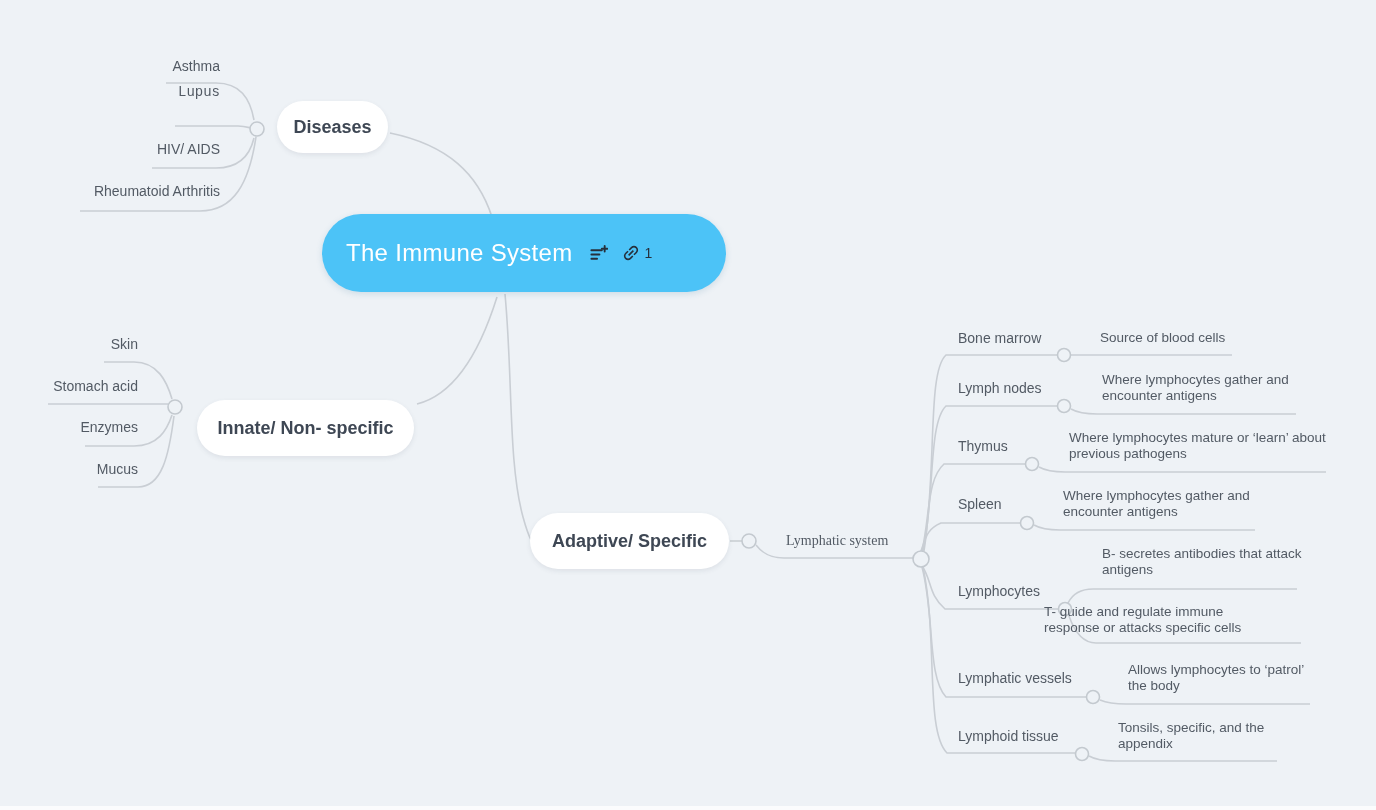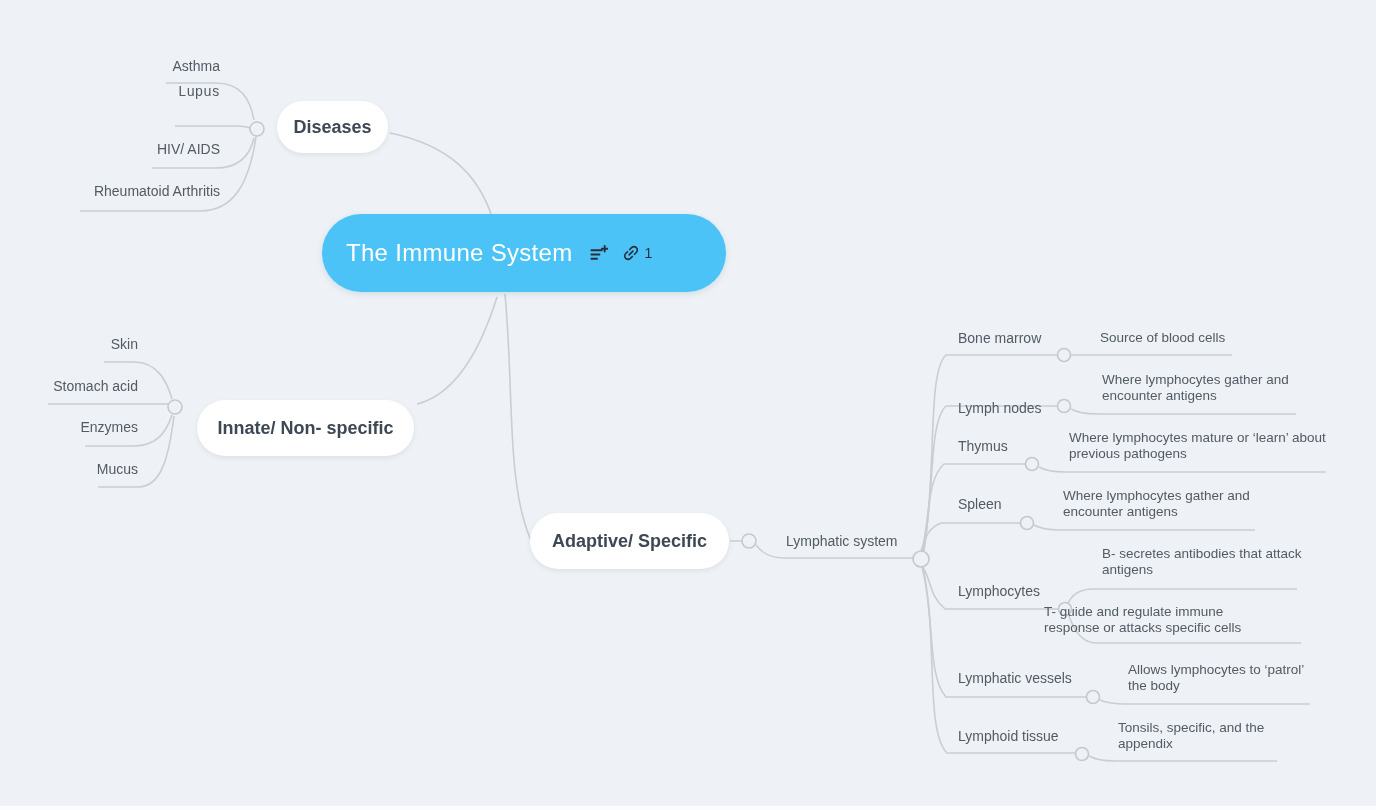--- a/index.html
+++ b/index.html
@@ -125,24 +125,24 @@
   <div class="child-label r" style="right:1156px;top:58px;">Asthma</div>
   <div class="child-label r" style="right:1156px;top:84px;font-family:Liberation Mono, monospace;">Lupus</div>
   <div class="child-label r" style="right:1156px;top:141px;">HIV/ AIDS</div>
   <div class="child-label r" style="right:1156px;top:183px;">Rheumatoid Arthritis</div>
 
   <div class="child-label r" style="right:1238px;top:336px;">Skin</div>
   <div class="child-label r" style="right:1238px;top:378px;">Stomach acid</div>
   <div class="child-label r" style="right:1238px;top:419px;">Enzymes</div>
   <div class="child-label r" style="right:1238px;top:461px;">Mucus</div>
 
-  <div class="child-label" style="left:786px;top:533px;">Lymphatic system</div>
+  <div class="child-label" style="left:786px;top:533px;font-family:Liberation Serif, serif;">Lymphatic system</div>
 
   <div class="child-label" style="left:958px;top:330px;">Bone marrow</div>
-  <div class="child-label" style="left:958px;top:380px;margin-top:20px;">Lymph nodes</div>
+  <div class="child-label" style="left:958px;top:380px;">Lymph nodes</div>
   <div class="child-label" style="left:958px;top:438px;">Thymus</div>
   <div class="child-label" style="left:958px;top:496px;">Spleen</div>
   <div class="child-label" style="left:958px;top:583px;">Lymphocytes</div>
   <div class="child-label" style="left:958px;top:670px;">Lymphatic vessels</div>
   <div class="child-label" style="left:958px;top:728px;">Lymphoid tissue</div>
 
   <div class="desc" style="left:1100px;top:330px;">
     <span>Source of blood cells</span>
   </div>
   <div class="desc" style="left:1102px;top:372px;">

